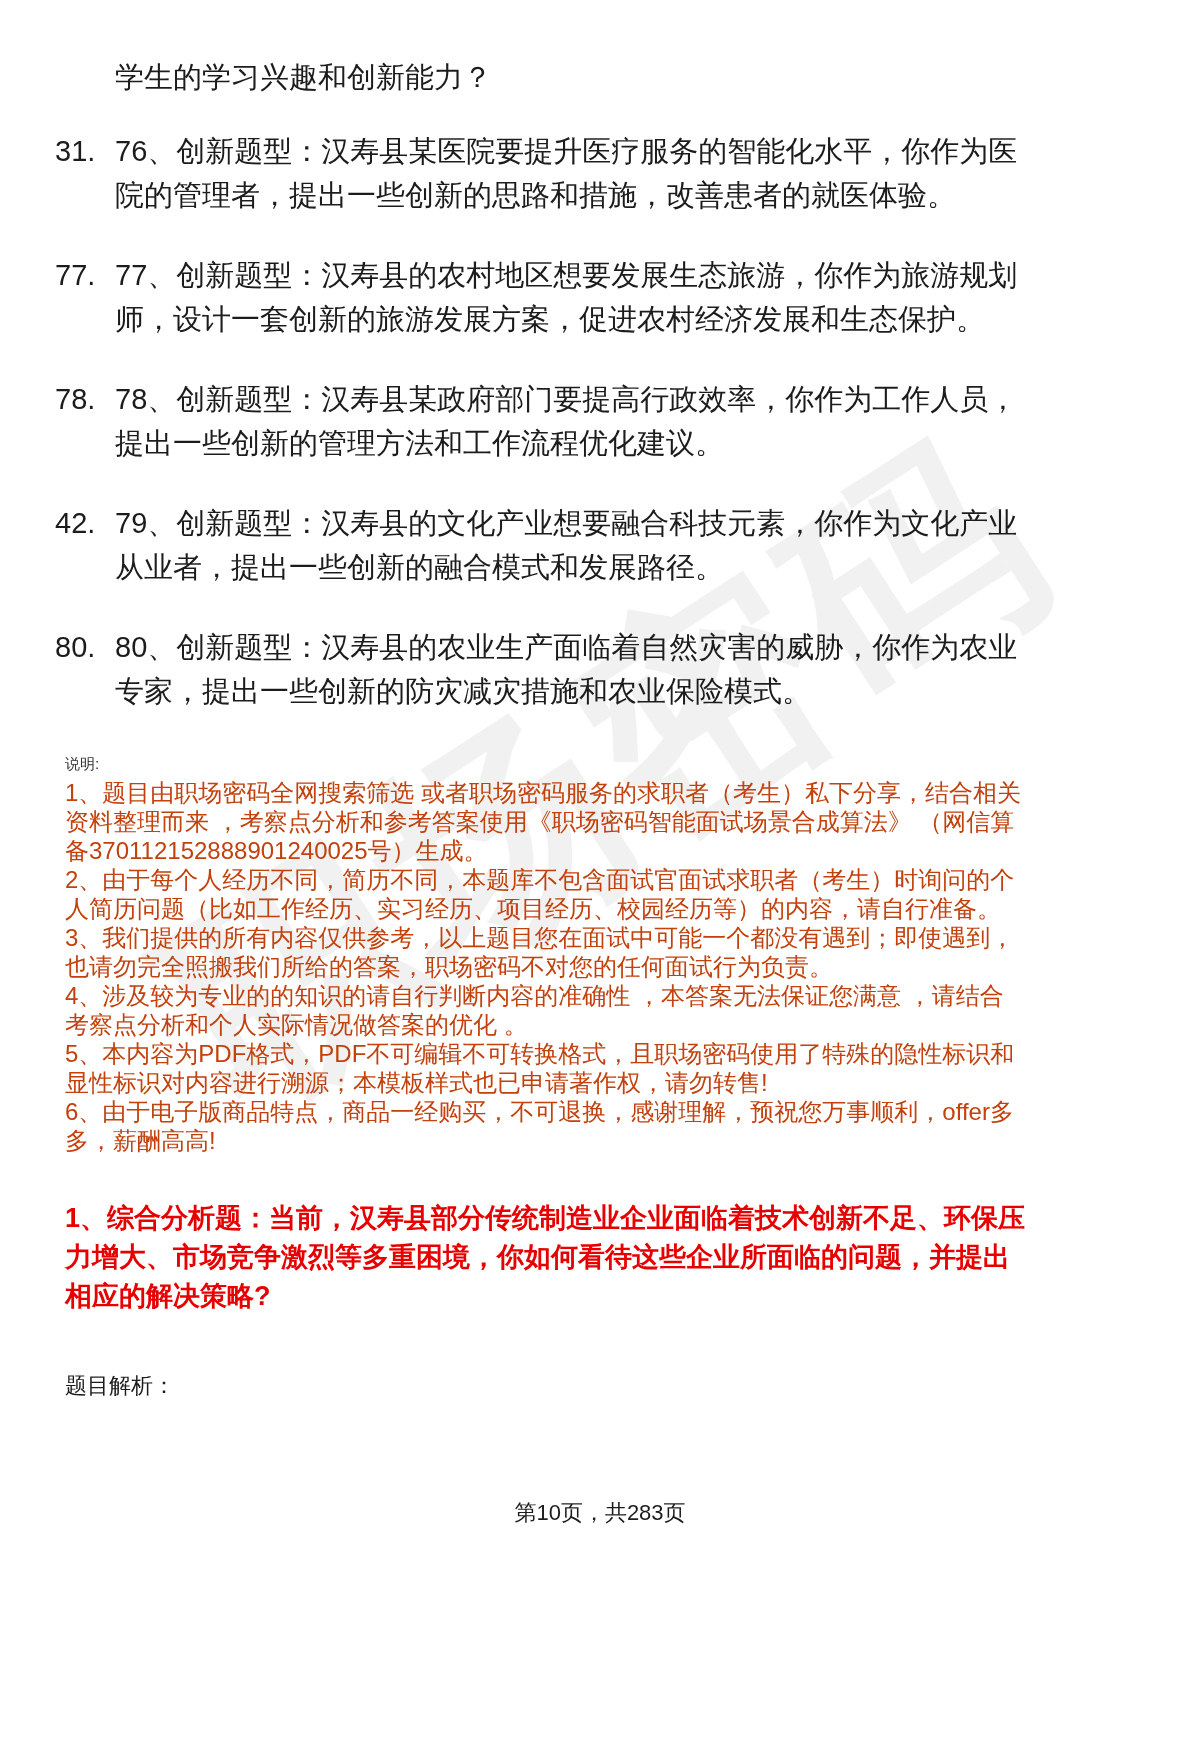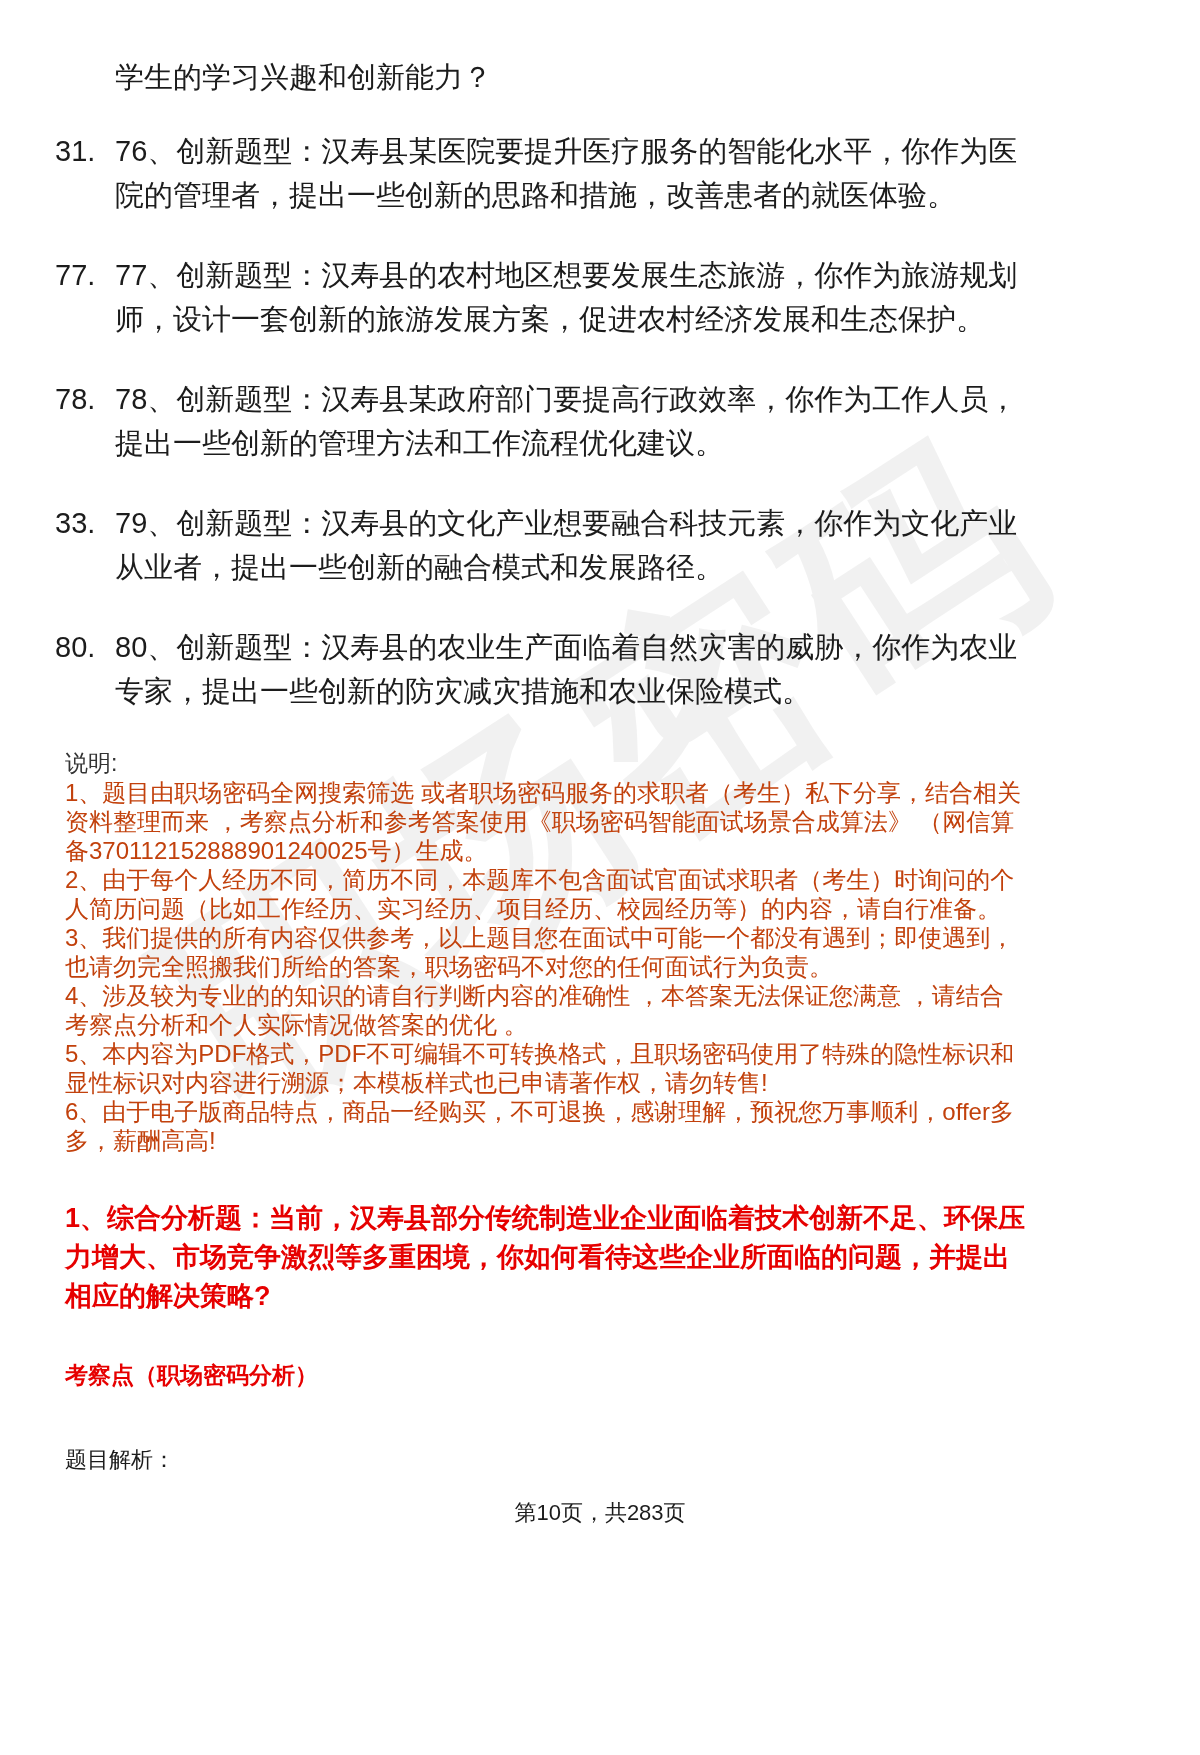--- a/index.html
+++ b/index.html
@@ -57,21 +57,21 @@
     font-size:29px;
     line-height:44px;
     color:#1c1c1c;
     max-width:930px;
   }
   .notes{
     margin:26px 0 0 10px;
     max-width:960px;
   }
   .notes-title{
-    font-size:23px;
+    font-size:15px;
     line-height:29px;
     color:#333;
     margin:0;
   }
   .note-item{
     margin:0;
     font-size:24px;
     line-height:29px;
     color:#c2410c;
   }
@@ -121,21 +121,21 @@
     </div>
       <div class="qitem">
       <span class="qnum">77.</span>
       <p class="qtext">77、创新题型：汉寿县的农村地区想要发展生态旅游，你作为旅游规划师，设计一套创新的旅游发展方案，促进农村经济发展和生态保护。</p>
     </div>
       <div class="qitem">
       <span class="qnum">78.</span>
       <p class="qtext">78、创新题型：汉寿县某政府部门要提高行政效率，你作为工作人员，提出一些创新的管理方法和工作流程优化建议。</p>
     </div>
       <div class="qitem">
-      <span class="qnum">33.</span>
+      <span class="qnum">42.</span>
       <p class="qtext">79、创新题型：汉寿县的文化产业想要融合科技元素，你作为文化产业从业者，提出一些创新的融合模式和发展路径。</p>
     </div>
       <div class="qitem">
       <span class="qnum">80.</span>
       <p class="qtext">80、创新题型：汉寿县的农业生产面临着自然灾害的威胁，你作为农业专家，提出一些创新的防灾减灾措施和农业保险模式。</p>
     </div>
     </div>
 
   <div class="notes">
     <p class="notes-title">说明:</p>
@@ -144,19 +144,18 @@
         <p class="note-item">2、由于每个人经历不同，简历不同，本题库不包含面试官面试求职者（考生）时询问的个人简历问题（比如工作经历、实习经历、项目经历、校园经历等）的内容，请自行准备。</p>
         <p class="note-item">3、我们提供的所有内容仅供参考，以上题目您在面试中可能一个都没有遇到；即使遇到，也请勿完全照搬我们所给的答案，职场密码不对您的任何面试行为负责。</p>
         <p class="note-item">4、涉及较为专业的的知识的请自行判断内容的准确性 ，本答案无法保证您满意 ，请结合考察点分析和个人实际情况做答案的优化 。</p>
         <p class="note-item">5、本内容为PDF格式，PDF不可编辑不可转换格式，且职场密码使用了特殊的隐性标识和显性标识对内容进行溯源；本模板样式也已申请著作权，请勿转售!</p>
         <p class="note-item">6、由于电子版商品特点，商品一经购买，不可退换，感谢理解，预祝您万事顺利，offer多多，薪酬高高!</p>
       </div>
   </div>
 
   <p class="analysis-q">1、综合分析题：当前，汉寿县部分传统制造业企业面临着技术创新不足、环保压力增大、市场竞争激烈等多重困境，你如何看待这些企业所面临的问题，并提出相应的解决策略?</p>
 
-  <p class="analysis-heading">考察点（职场密码分析）</p>
 
   <p class="analysis-label">题目解析：</p>
 
   <div class="footer">第10页，共283页</div>
 
 </div>
 
 </body></html>

